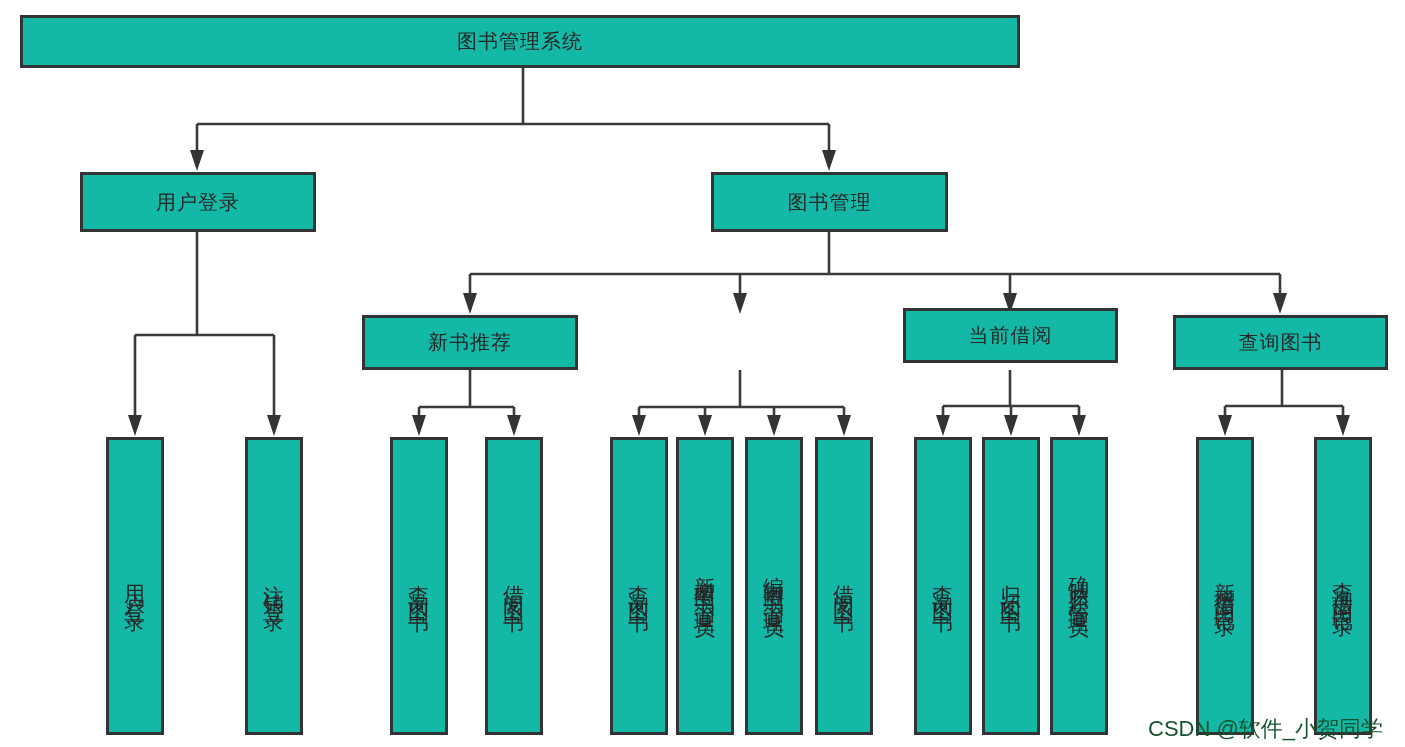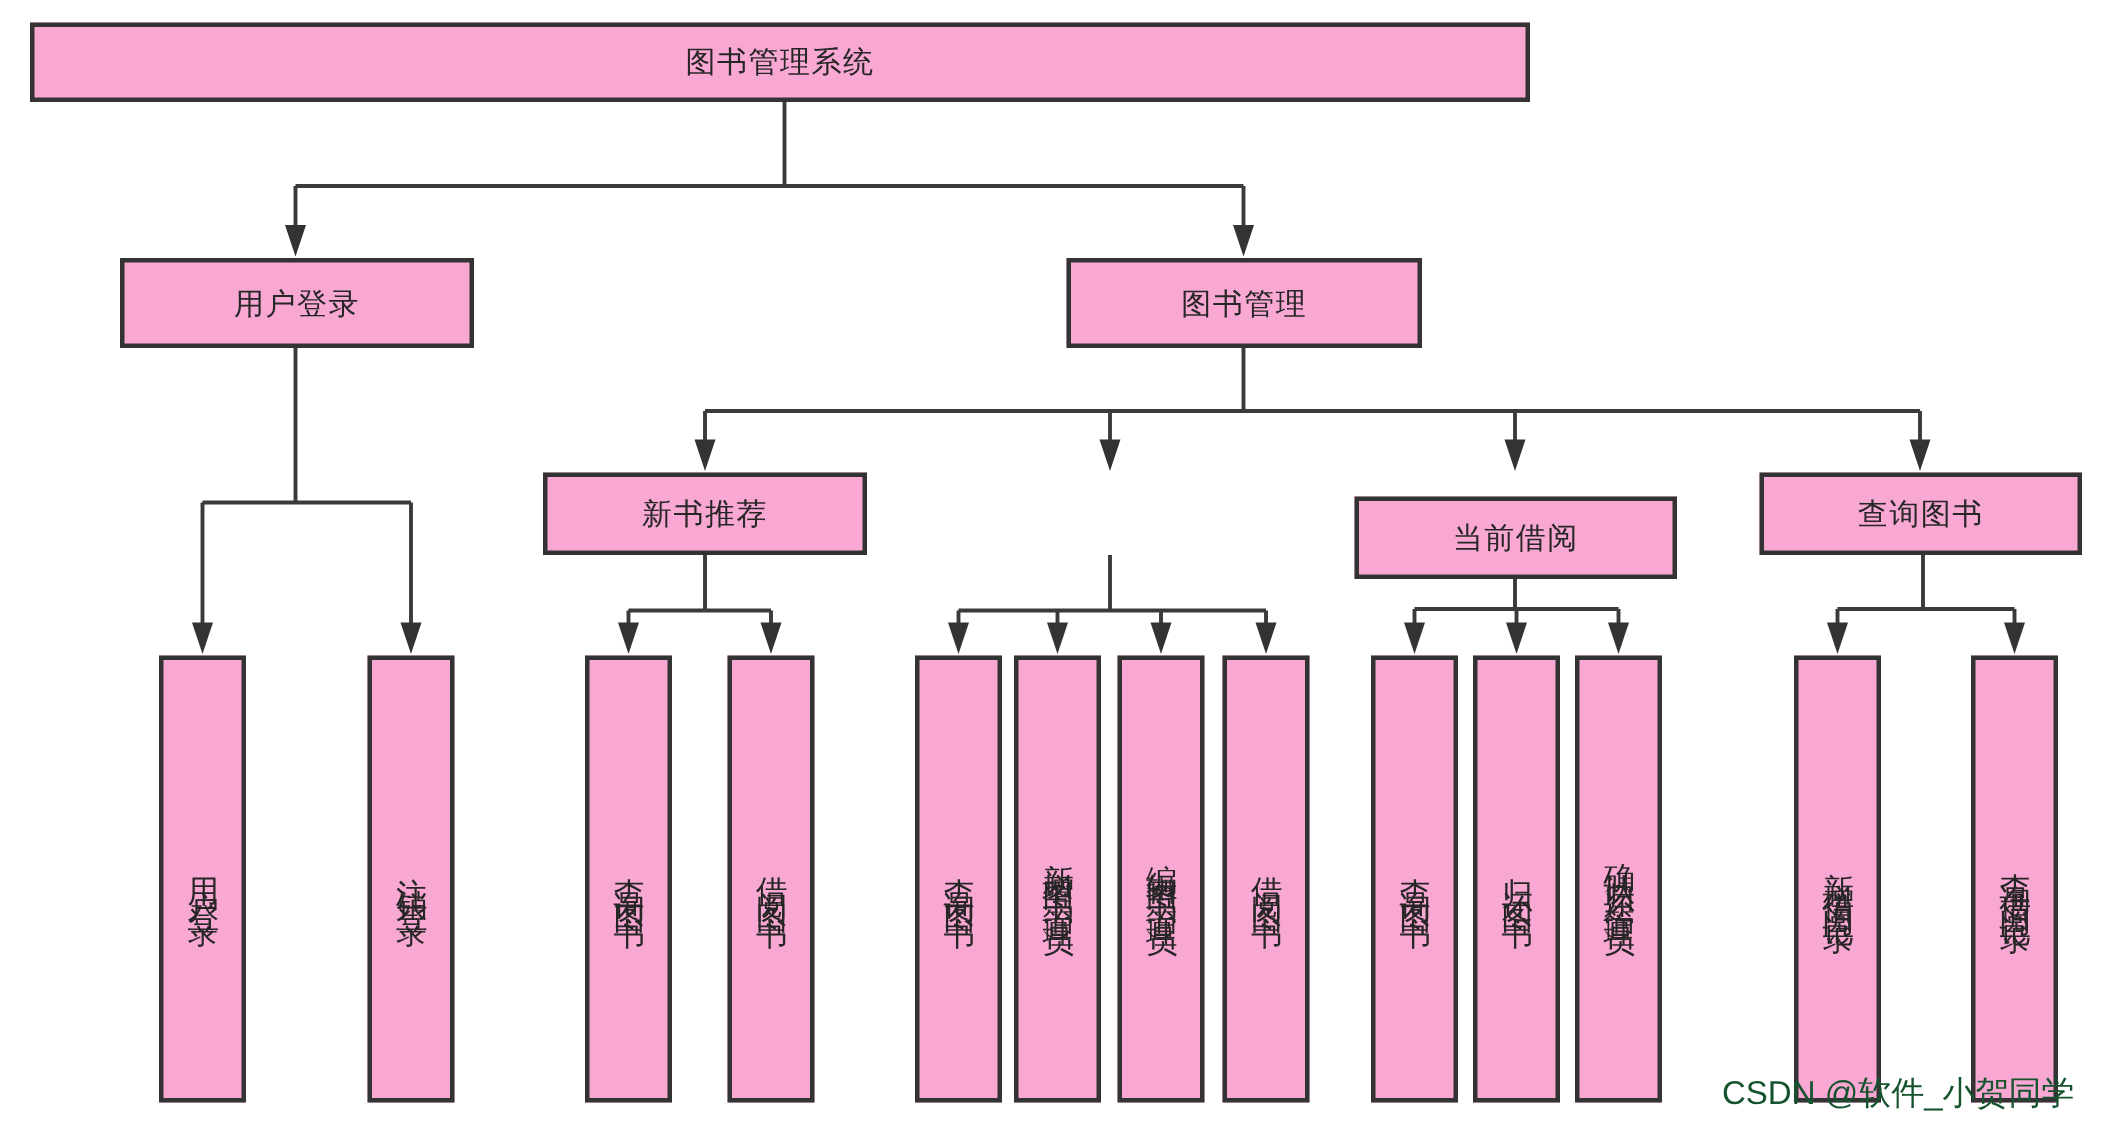--- a/index.html
+++ b/index.html
@@ -19,38 +19,38 @@
   #connectors {
     position: absolute;
     left: 0; top: 0;
     width: 1405px; height: 747px;
     z-index: 1;
   }
   
   .node {
     position: absolute;
     box-sizing: border-box;
-    background: #f9a8d4;
+    background: #14b8a6;
     border: 3px solid #333333;
     display: flex;
     align-items: center;
     justify-content: center;
     color: #262626;
     z-index: 2;
     font-size: 20px;
     letter-spacing: 1px;
     text-align: center;
   }
   
   .n-root          { left: 20px;   top: 15px;  width: 1000px; height: 53px; }
   .n-user-login    { left: 80px;   top: 172px; width: 236px;  height: 60px; }
   .n-book-mgmt     { left: 711px;  top: 172px; width: 237px;  height: 60px; }
   .n-new-books     { left: 362px;  top: 315px; width: 216px;  height: 55px; }
   .n-book-borrow   { left: 632px;  top: 315px; width: 216px;  height: 55px; }
-  .n-current-borrow{ left: 903px;  top: 331px; width: 215px;  height: 55px; }
+  .n-current-borrow{ left: 903px;  top: 308px; width: 215px;  height: 55px; }
   .n-borrow-records{ left: 1173px; top: 315px; width: 215px;  height: 55px; }
 
   
   .leaf {
     top: 437px;
     width: 58px;
     height: 298px;
     writing-mode: vertical-rl;
     text-orientation: mixed;
     font-size: 21px;

